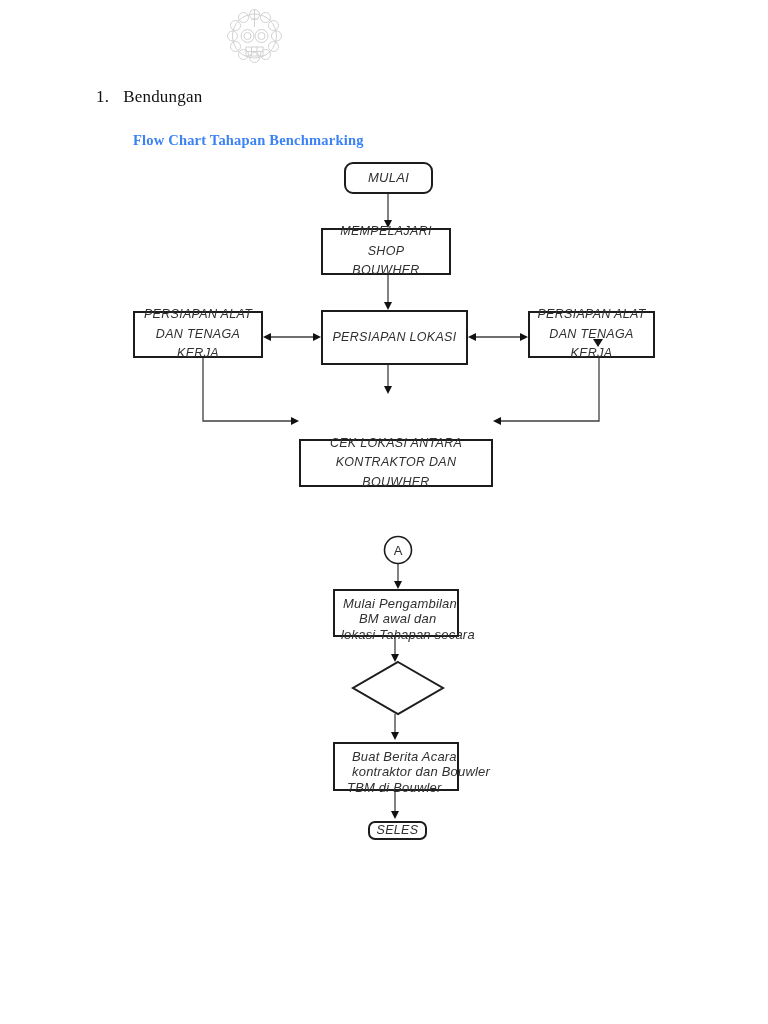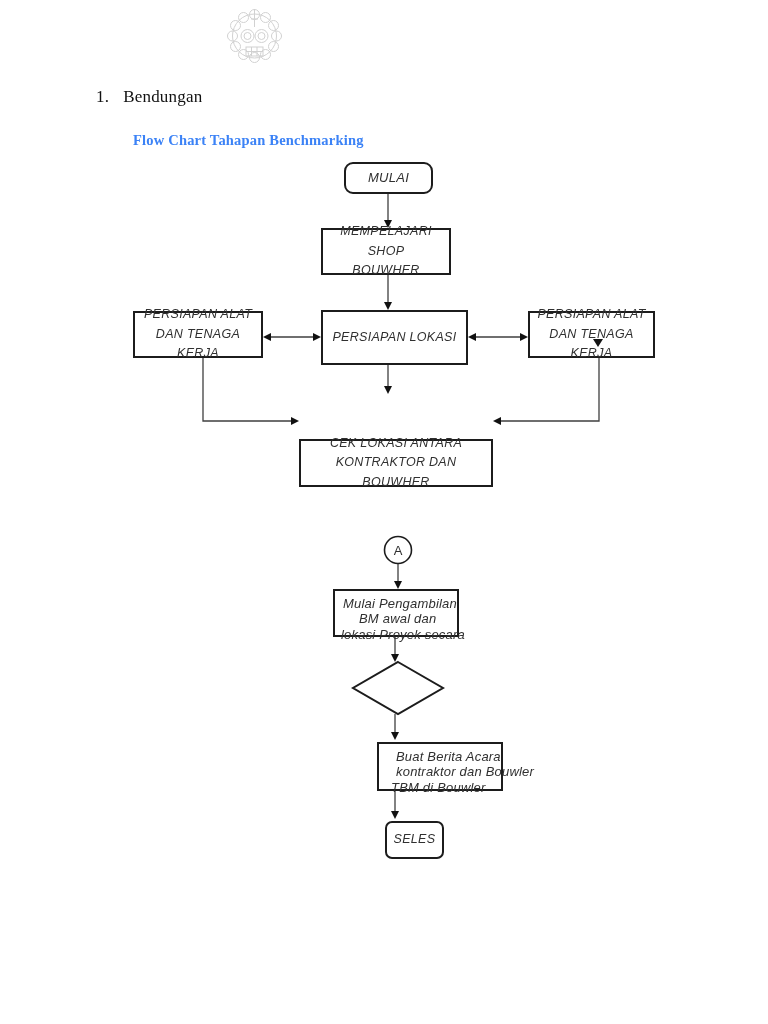--- a/index.html
+++ b/index.html
@@ -154,27 +154,27 @@
     </div>
   </div>
 
   <div class="circle-label" style="left:384px;top:536px;width:28px;height:28px;">
     <span>A</span>
   </div>
 
   <div class="node leftlines" style="left:333px;top:589px;width:126px;height:48px;">
     <span style="padding-left:8px;">Mulai Pengambilan</span>
     <span style="padding-left:24px;">BM awal dan</span>
-    <span style="padding-left:6px;">lokasi Proyek secara</span>
+    <span style="padding-left:6px;">lokasi Tahapan secara</span>
   </div>
 
 
-  <div class="node leftlines" style="left:333px;top:742px;width:126px;height:49px;margin-left:44px;">
+  <div class="node leftlines" style="left:333px;top:742px;width:126px;height:49px;">
     <span style="padding-left:17px;">Buat Berita Acara</span>
     <span style="padding-left:17px;">kontraktor dan Bouwler</span>
     <span style="padding-left:12px;">TBM di Bouwler</span>
   </div>
 
-  <div class="node terminator end" style="left:385px;top:821px;width:59px;height:38px;">
+  <div class="node terminator end" style="left:368px;top:821px;width:59px;height:19px;">
     <span>SELES</span>
   </div>
 
 </div>
 
 </body></html>

